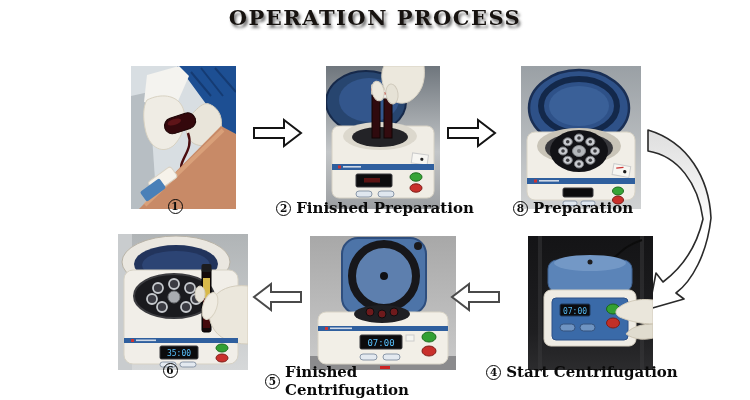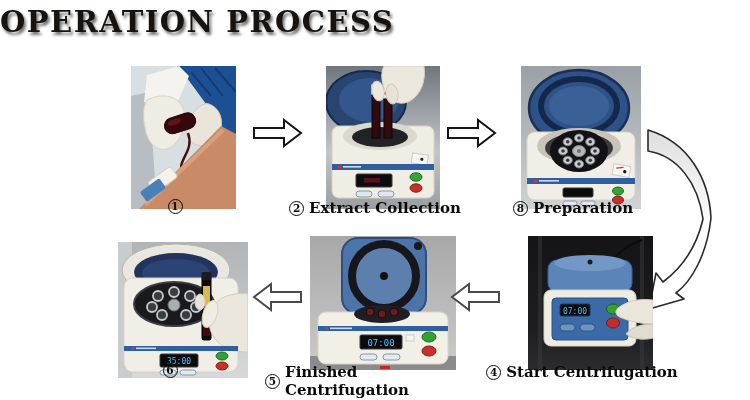--- a/index.html
+++ b/index.html
@@ -1,20 +1,20 @@
 <!DOCTYPE html>
 <html><head>
 <meta charset="utf-8">
 <style>
   html,body{margin:0;padding:0;}
   body{width:750px;height:400px;background:#ffffff;overflow:hidden;position:relative;
        font-family:"DejaVu Serif",serif;}
   .stage{position:absolute;left:0;top:0;width:750px;height:400px;}
-  .title{position:absolute;top:5px;left:0;width:750px;text-align:left;
-         font-size:29px;font-weight:bold;letter-spacing:1.5px;color:#171310;
+  .title{position:absolute;top:5px;left:0;width:750px;text-align:center;
+         font-size:21px;font-weight:bold;letter-spacing:1.5px;color:#171310;
          text-shadow:2px 3px 3px rgba(90,90,90,.85);
          font-family:"DejaVu Serif","Liberation Serif",serif;}
   .photo{position:absolute;margin:0;padding:8px;line-height:0;}
   .photo svg{display:block;}
   .caption{position:absolute;display:flex;align-items:center;justify-content:center;gap:5px;
            font-size:15px;font-weight:bold;color:#0a0a0a;line-height:1.2;}
   .circle-num{width:15px;height:15px;border:1.4px solid #0a0a0a;border-radius:50%;
               display:inline-flex;align-items:center;justify-content:center;
               font-size:10.5px;font-weight:bold;box-sizing:border-box;flex:0 0 auto;}
   .arrow{position:absolute;line-height:0;}
@@ -165,28 +165,28 @@
       </defs>
       <path d="M8 5 C48 17,69 53,71 93 C67 129,52 156,36 168 L44 174 L9 184 L16 148 L23 157 C43 142,57 120,63 94 C58 58,38 31,8 26 Z" fill="url(#curv)" stroke="#2a2a2a" stroke-width="1.6" stroke-linejoin="round"></path>
     </svg>
   </div>
 
   <div class="caption" style="left:75px;top:199px;width:200px;">
     <span class="circle-num">1</span>
   </div>
   <div class="caption" style="left:275px;top:199px;width:200px;">
     <span class="circle-num">2</span>
-    <span>Extract Collection</span>
+    <span>Finished Preparation</span>
   </div>
   <div class="caption" style="left:473px;top:199px;width:200px;">
     <span class="circle-num">8</span>
     <span>Preparation</span>
   </div>
 
-  <figure class="photo" style="left:110px;top:234px;">
+  <figure class="photo" style="left:110px;top:226px;">
     <svg width="130" height="136" viewBox="0 0 130 136">
       <defs>
         <linearGradient id="bg6" x1="0" y1="0" x2="0" y2="1">
           <stop offset="0" stop-color="#b0b4b6"></stop>
             <stop offset="1" stop-color="#d6d8d9"></stop>
         </linearGradient>
       </defs>
       <rect width="130" height="136" fill="url(#bg6)"></rect>
       <rect x="0" y="0" width="14" height="136" fill="#c9ccce"></rect>
       <ellipse cx="58" cy="28" rx="54" ry="26" fill="#eae7e0" stroke="#b8b3a7"></ellipse>

